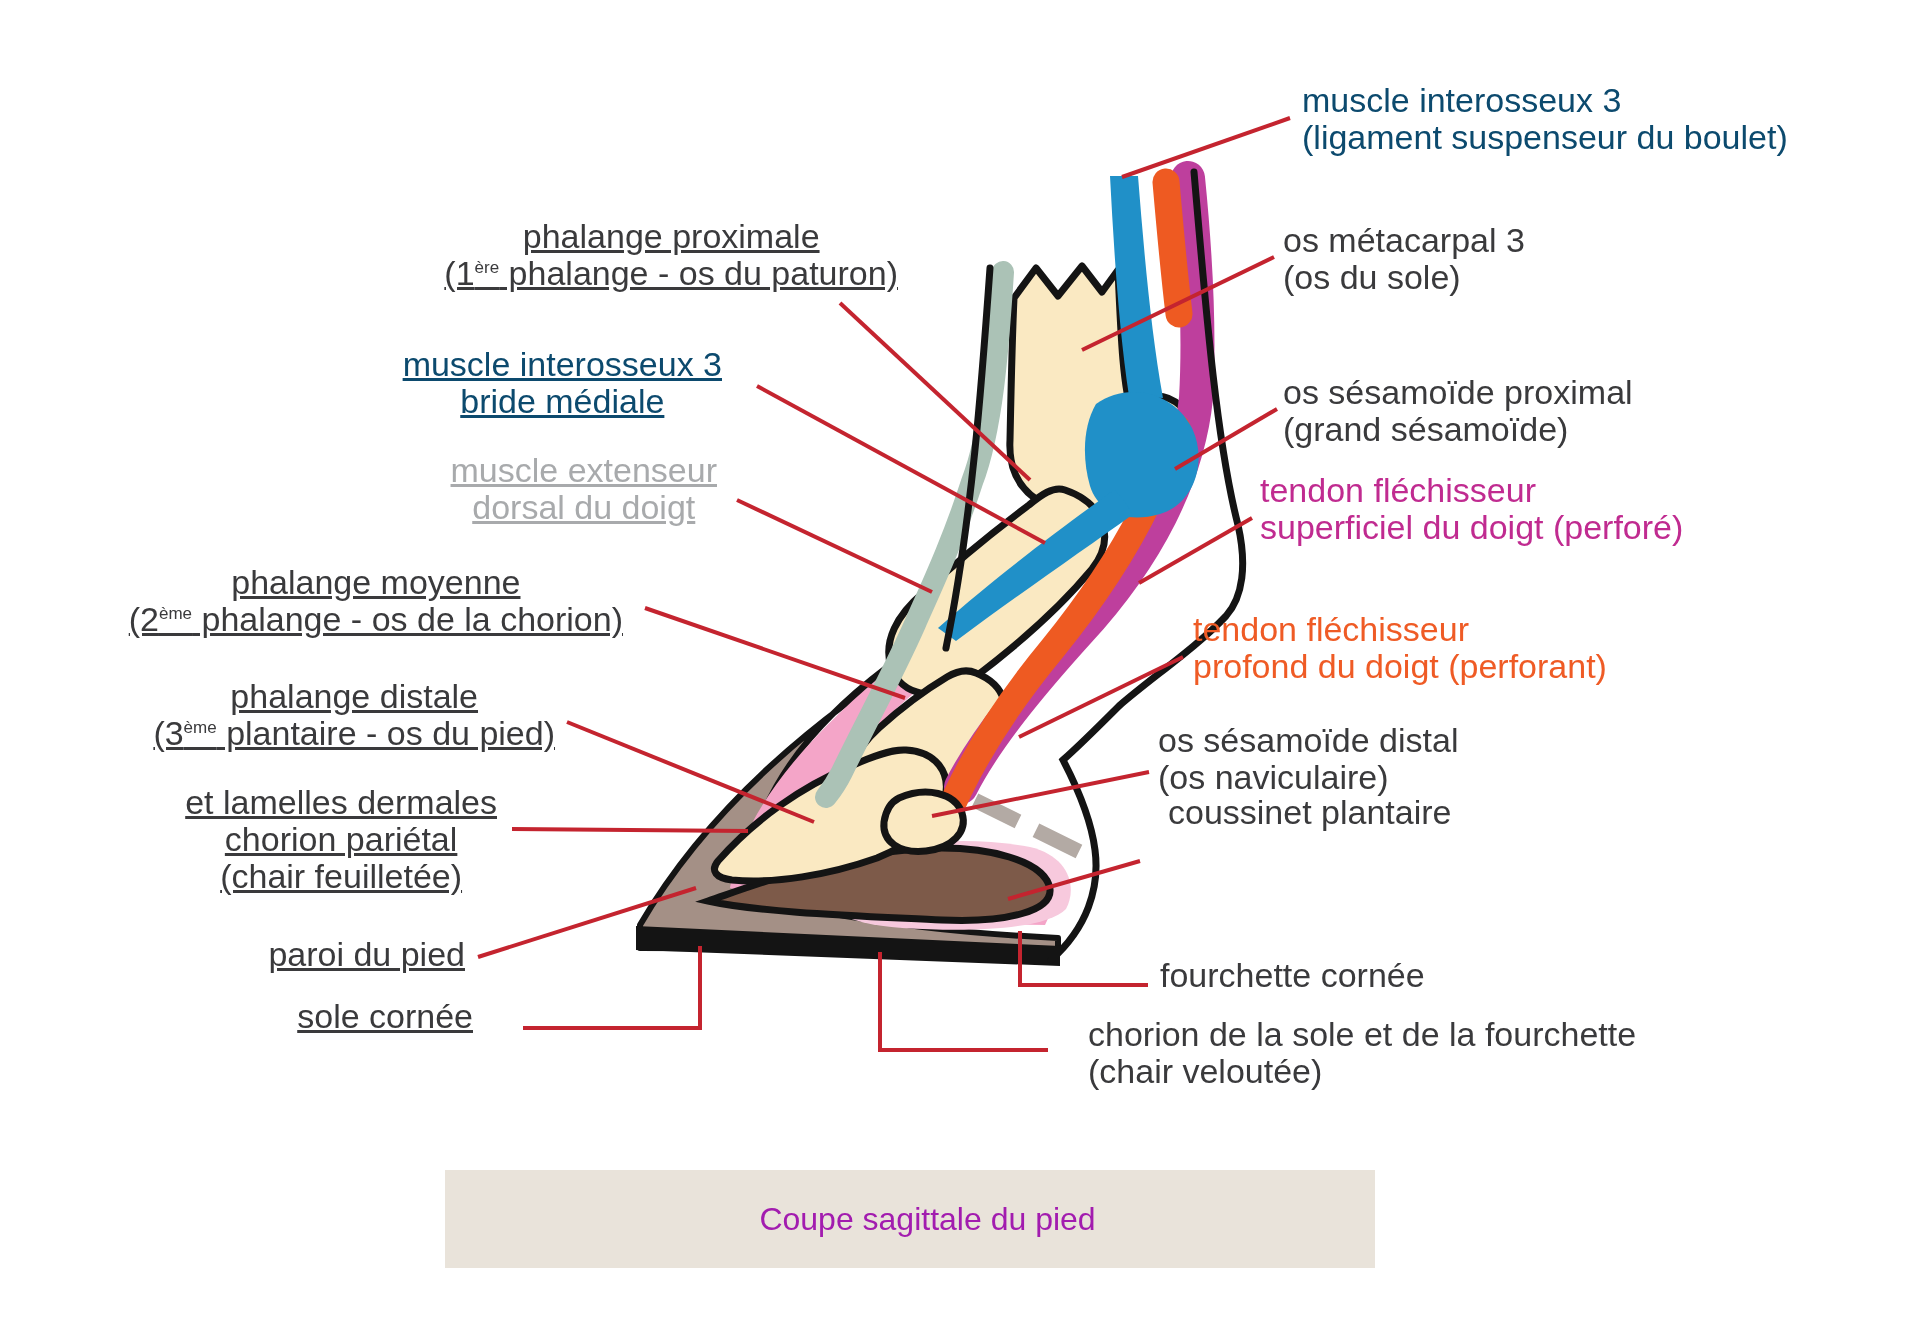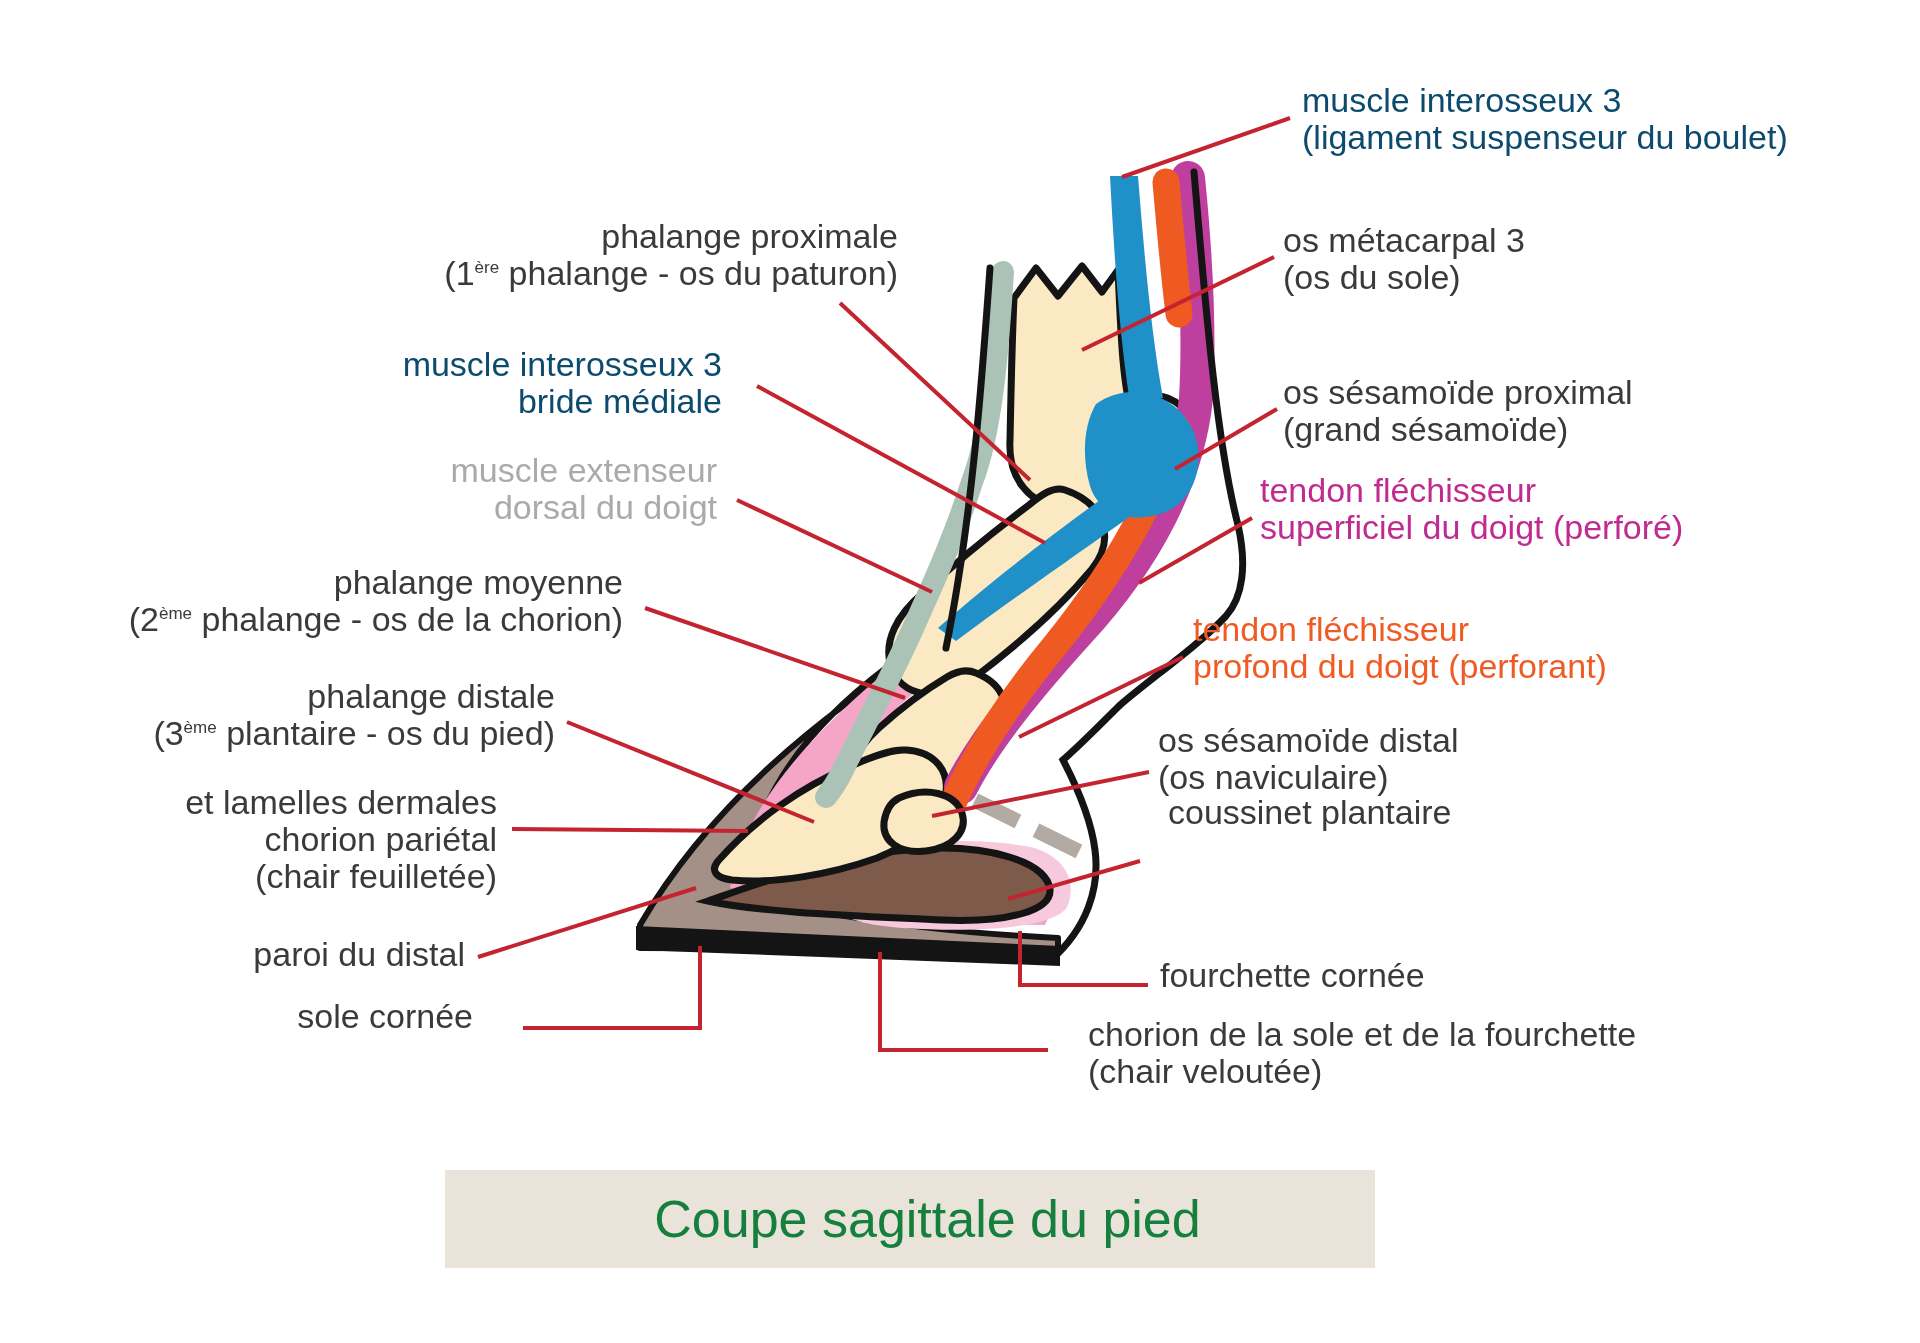--- a/index.html
+++ b/index.html
@@ -1,30 +1,30 @@
 <!DOCTYPE html>
 <html><head>
 <meta charset="utf-8">
 <style>
   html,body{margin:0;padding:0;background:#ffffff;}
   #page{position:relative;width:1920px;height:1343px;background:#ffffff;overflow:hidden;
         font-family:"Liberation Sans", sans-serif;}
   #art{position:absolute;left:0;top:0;}
   .lbl{position:absolute;font-size:34px;line-height:37px;white-space:nowrap;}
-  .lbl.left{text-align:right;}
+  .lbl.left{text-align:center;text-decoration:underline;}
   .lbl.right{text-align:left;}
   .c-dark{color:#3A3A3C;}
   .c-blue{color:#0c4a6e;}
   .c-gray{color:#A8AAAC;}
   .c-magenta{color:#C02B90;}
   .c-orange{color:#EF5B25;}
   sup{font-size:17px;line-height:0;}
   #title-box{position:absolute;left:445px;top:1170px;width:930px;height:98px;
              background:#E9E3DA;display:flex;align-items:center;justify-content:center;}
-  #title-box .t{font-size:52px;color:#15803d;margin-left:35px;}
+  #title-box .t{font-size:32px;color:#a21caf;margin-left:35px;}
 </style>
 </head>
 <body>
 
 <div id="page">
 
   <svg id="art" width="1920" height="1343" viewBox="0 0 1920 1343">
 
     <path d="M 933,645 Q 730,770 640,925 L 640,948 L 1058,950 L 1058,938 C 975,934 878,926 747,897 Q 745,775 886,668 Z" fill="#A49086" stroke="#141414" stroke-width="6" stroke-linejoin="round"></path>
     <path d="M 636,926 L 1060,946 L 1060,966 L 636,950 Z" fill="#141414"></path>
@@ -110,21 +110,21 @@
     <div><span>(3</span><sup>ème</sup><span> plantaire - os du pied)</span></div>
   </div>
 
   <div class="lbl left c-dark" style="right:1423px;top:784px">
     <div>et lamelles dermales</div>
     <div>chorion pariétal</div>
     <div>(chair feuilletée)</div>
   </div>
 
   <div class="lbl left c-dark" style="right:1455px;top:936px">
-    <div>paroi du distal</div>
+    <div>paroi du pied</div>
   </div>
 
   <div class="lbl left c-dark" style="right:1447px;top:998px">
     <div>sole cornée</div>
   </div>
 
   <div class="lbl right c-blue" style="left:1302px;top:82px">
     <div>muscle interosseux 3</div>
     <div>(ligament suspenseur du boulet)</div>
   </div>

